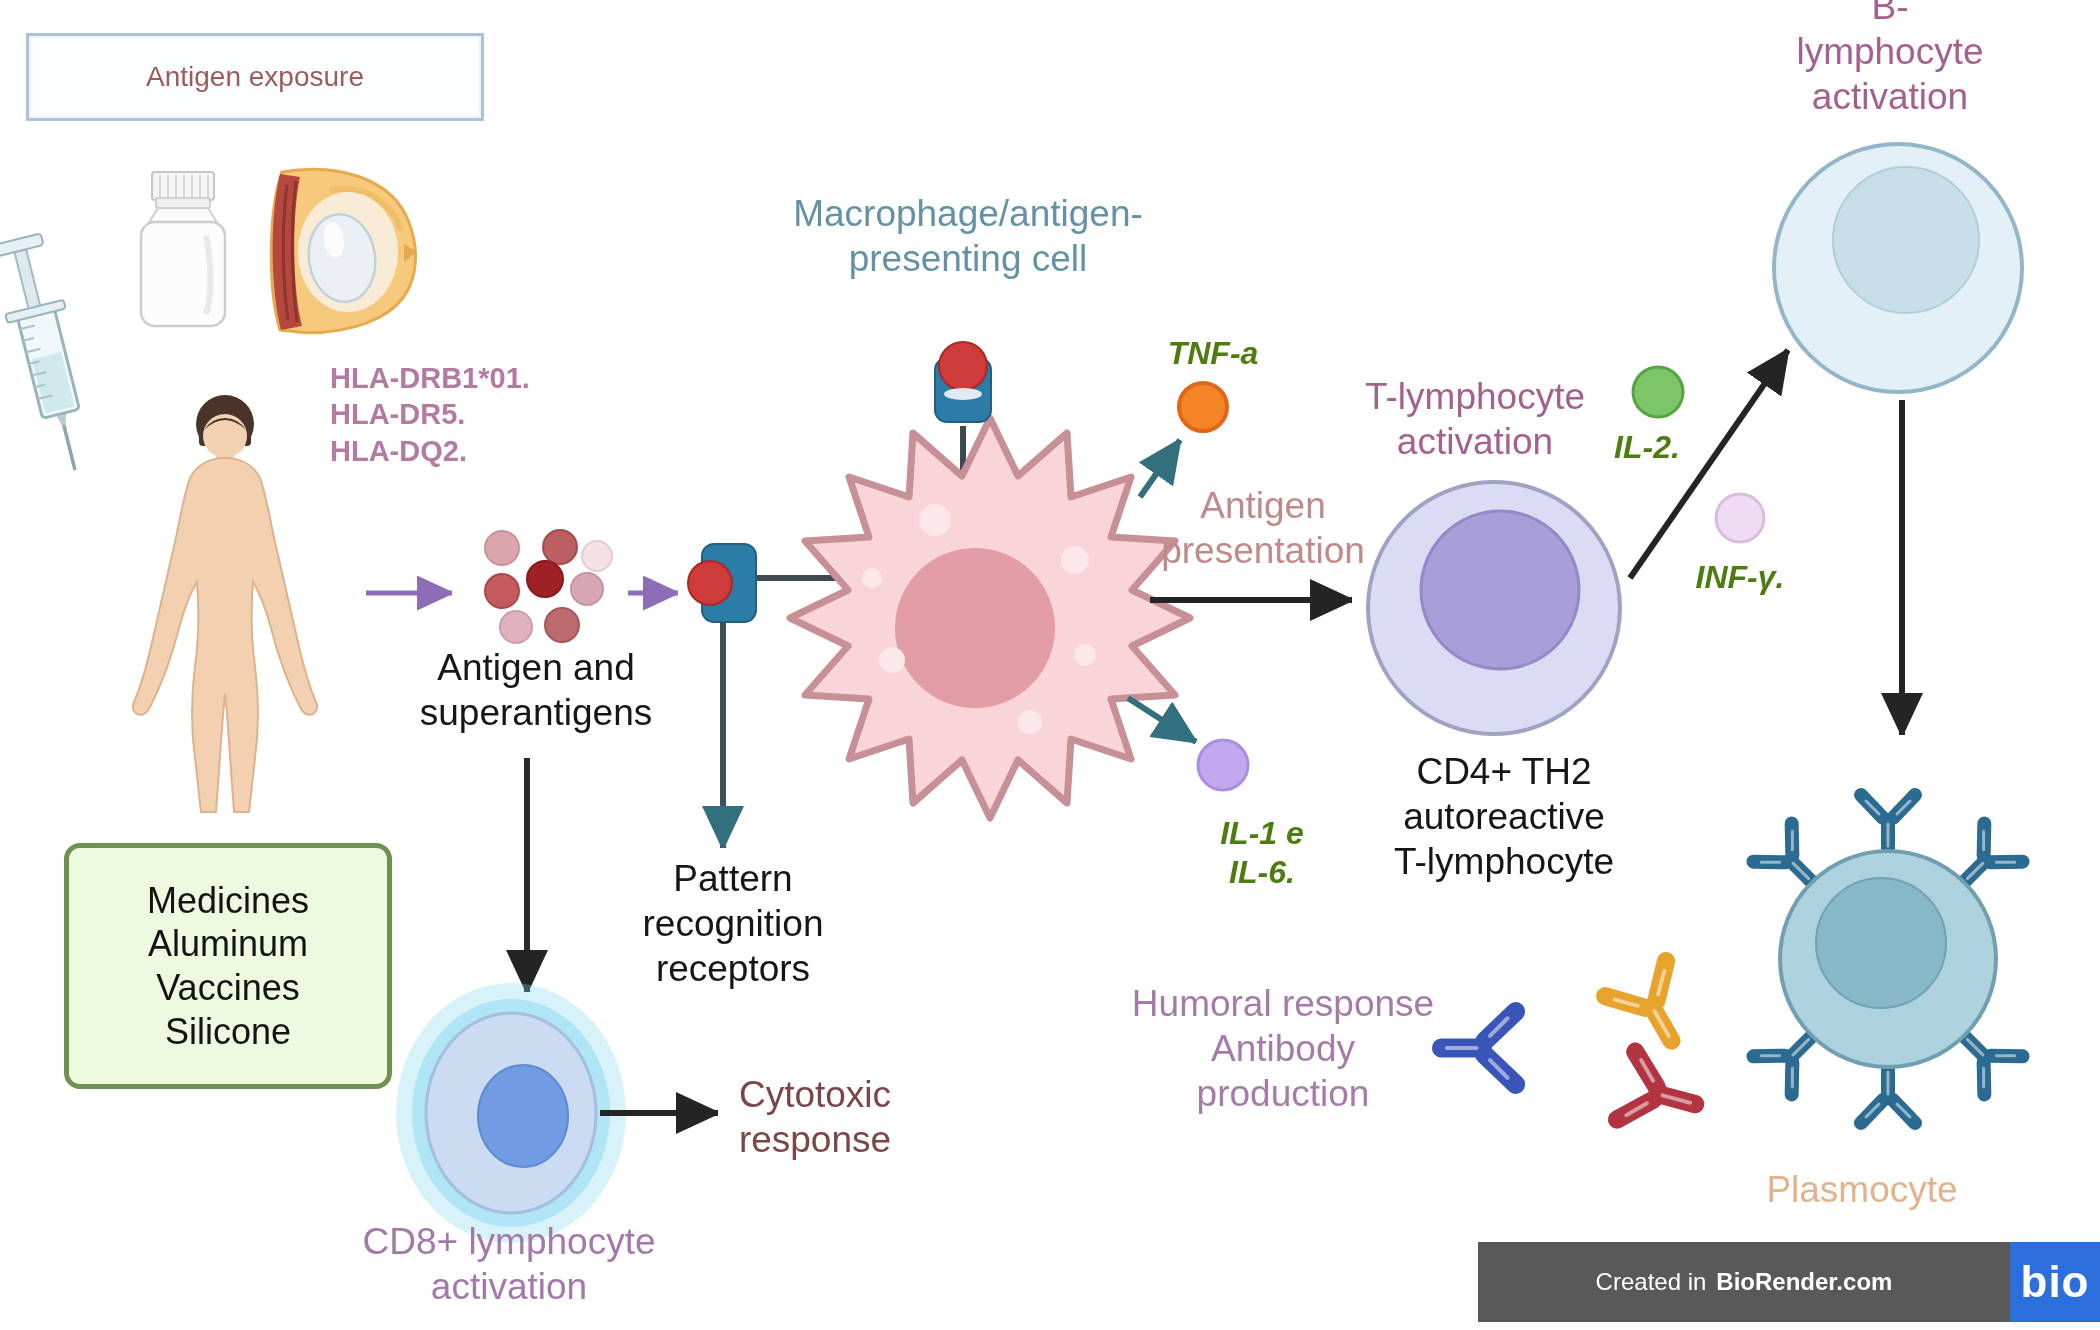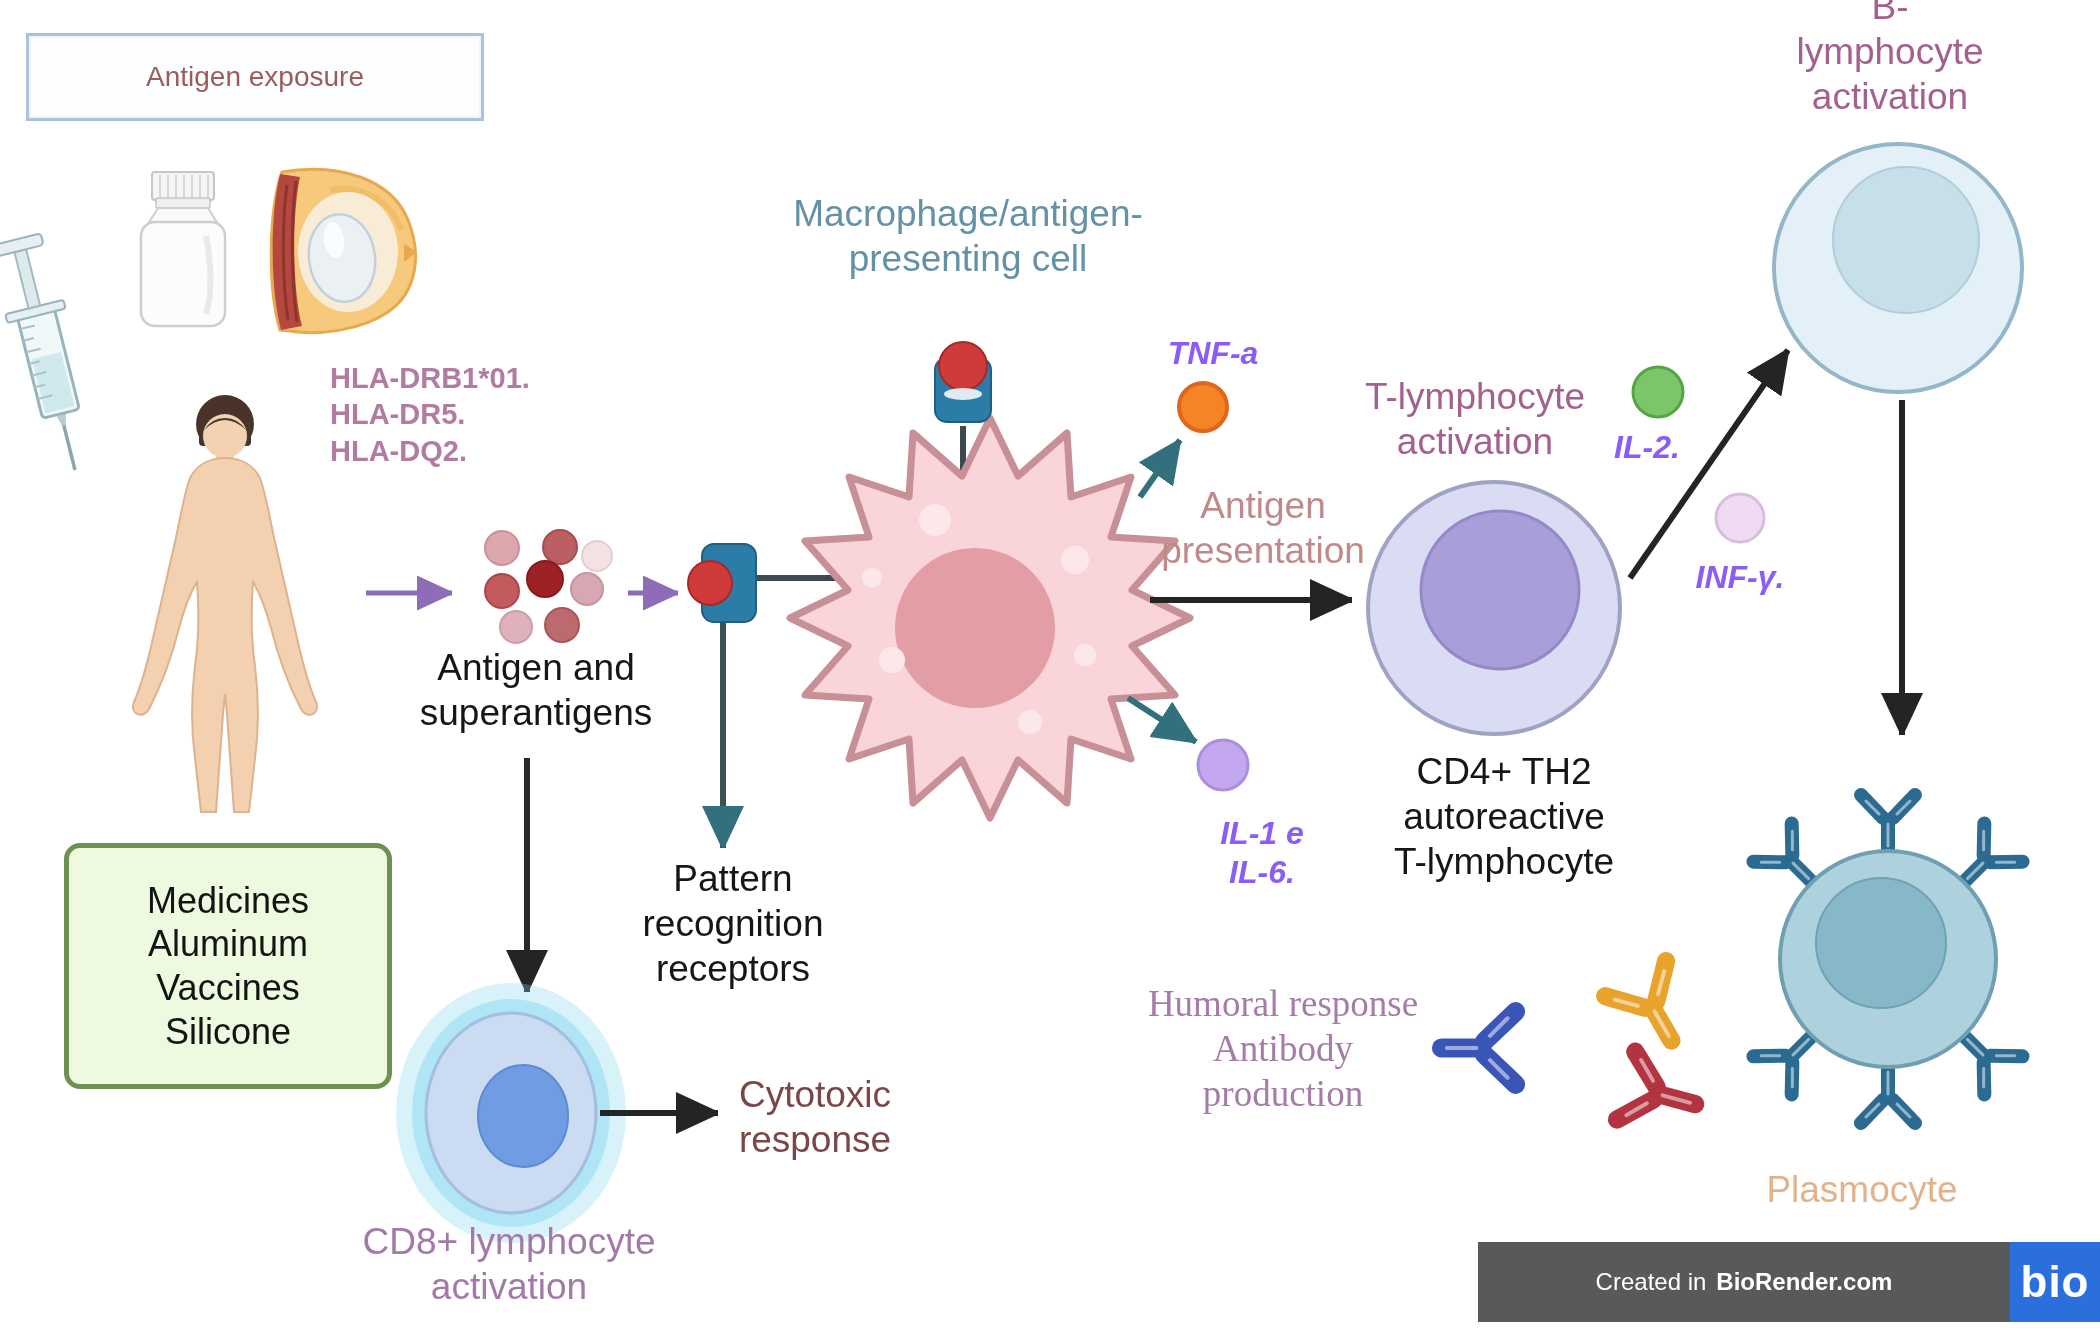--- a/index.html
+++ b/index.html
@@ -8,21 +8,21 @@
   .stage svg.art{position:absolute;left:0;top:0;}
   .lbl{position:absolute;transform:translate(-50%,-50%);text-align:center;white-space:pre-line;
        font-size:37px;line-height:1.22;color:#161616;}
   .lbl.teal{color:#6391a6;}
   .lbl.mauve{color:#a4608e;}
   .lbl.mauve2{color:#a57ca9;}
   .lbl.mauve3{color:#a279a8;}
   .lbl.rose{color:#c18a8a;}
   .lbl.maroon{color:#7b4646;}
   .lbl.tan{color:#e2b28a;}
-  .lbl.cytokine{font-style:italic;font-weight:700;font-size:32px;color:#8b5cf6;}
+  .lbl.cytokine{font-style:italic;font-weight:700;font-size:32px;color:#4d7c0f;}
   .lbl.hla{transform:none;text-align:left;font-weight:700;font-size:29px;line-height:1.25;color:#b27ba2;}
   .box-antigen{position:absolute;left:26px;top:33px;width:452px;height:82px;
        background:#fdfeff;border:3px solid #a9c3dd;box-shadow:inset 0 0 0 2px #eef4fa;
        display:flex;align-items:center;justify-content:center;
        font-size:28px;color:#9d5c5c;}
   .box-green{position:absolute;left:64px;top:843px;width:318px;height:236px;
        background:#eefadf;border:5px solid #6d9150;border-radius:16px;
        display:flex;align-items:center;justify-content:center;text-align:center;
        white-space:pre-line;font-size:36px;line-height:1.21;color:#141414;}
   .footer-bar{position:absolute;left:1478px;top:1242px;width:532px;height:80px;background:#595959;
@@ -237,21 +237,21 @@
 autoreactive
 T-lymphocyte</div>
 
 <div class="lbl cytokine" style="left:1647px;top:448px;">IL-2.</div>
 
 <div class="lbl cytokine" style="left:1740px;top:578px;">INF-γ.</div>
 
 <div class="lbl mauve" style="left:1890px;top:52px;">B-lymphocyte
 activation</div>
 
-<div class="lbl mauve2" style="left:1283px;top:1049px;font-family:Liberation Serif, serif;">Humoral response
+<div class="lbl mauve2" style="left:1283px;top:1049px;">Humoral response
 Antibody
 production</div>
 
 <div class="lbl tan" style="left:1862px;top:1190px;">Plasmocyte</div>
 
 <div class="lbl mauve3" style="left:509px;top:1264px;">CD8+ lymphocyte
 activation</div>
 
 <div class="lbl maroon" style="left:815px;top:1117px;">Cytotoxic
 response</div>

